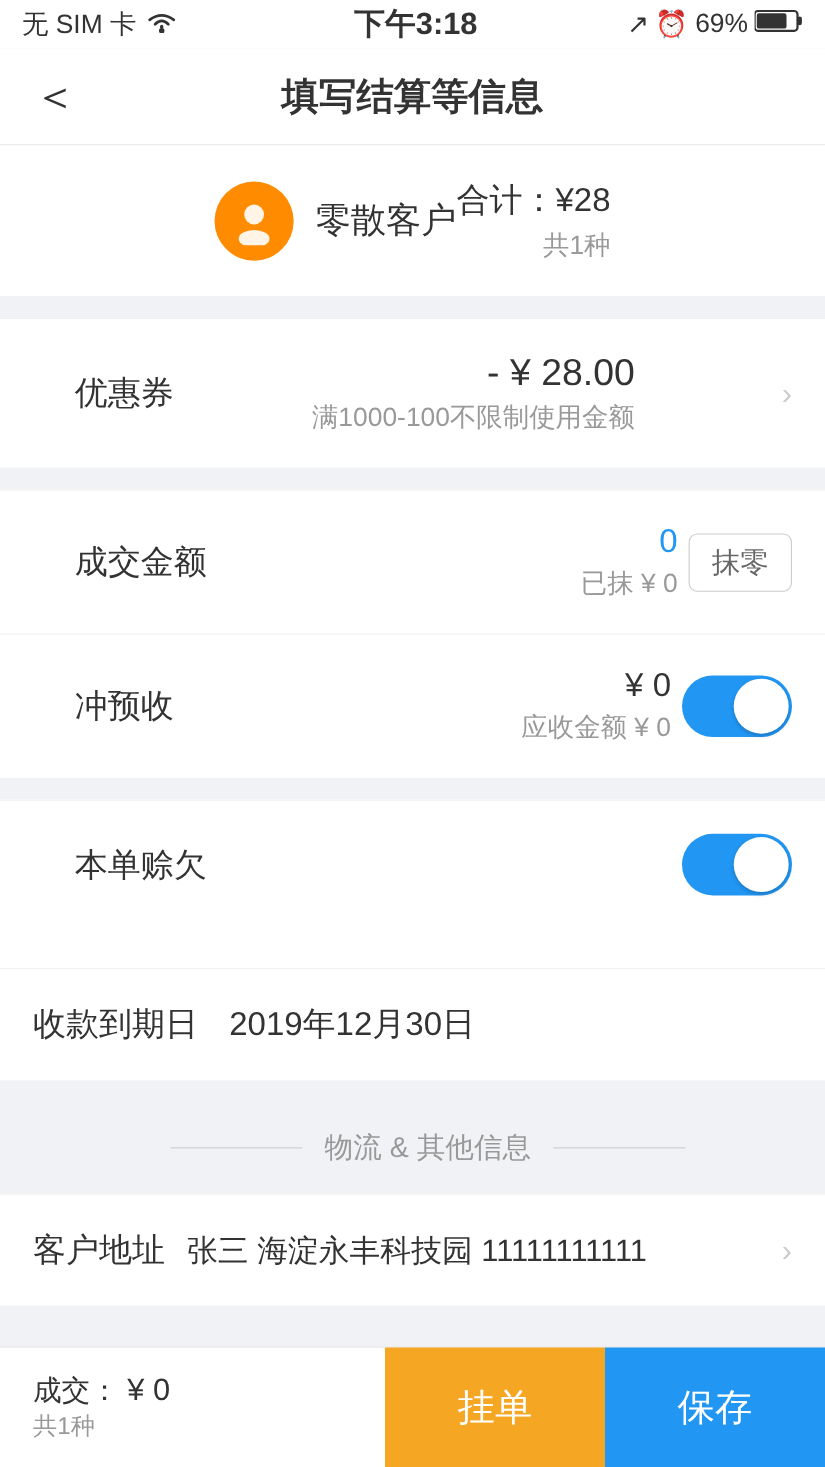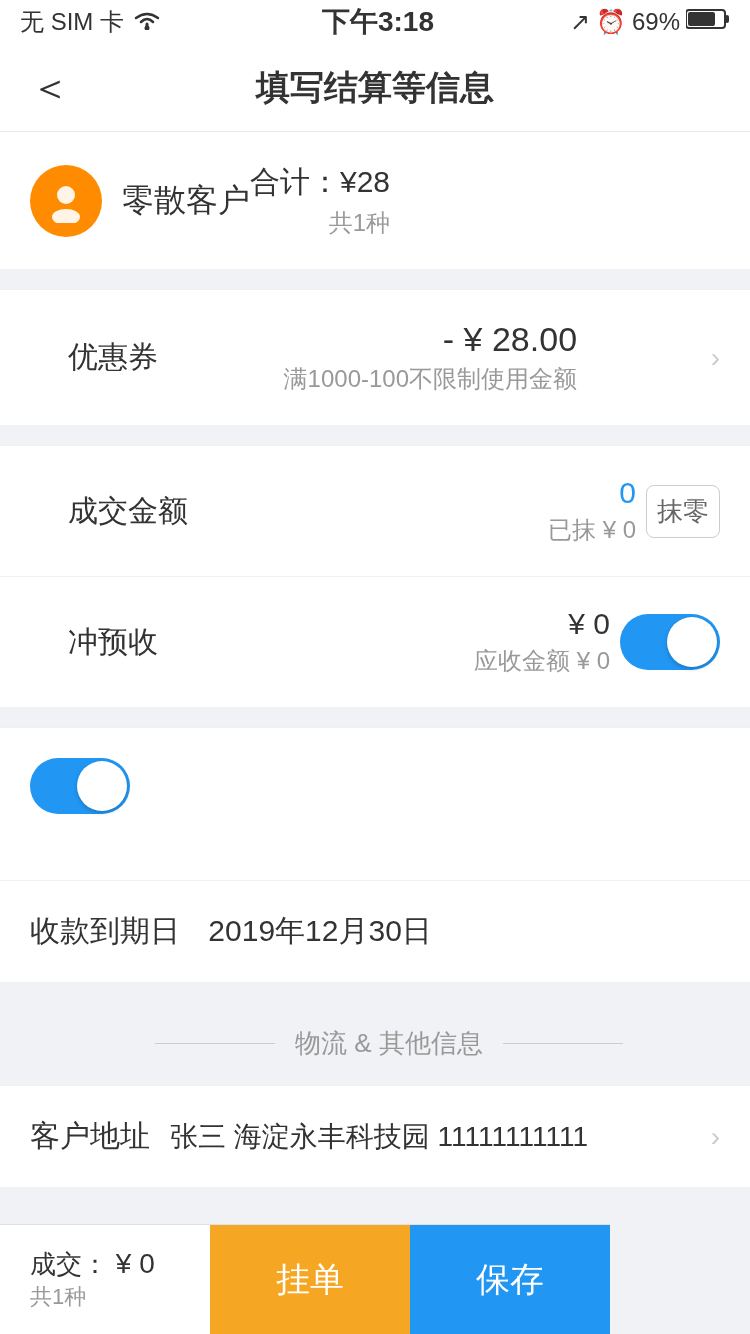--- a/index.html
+++ b/index.html
@@ -62,21 +62,21 @@
     
     .section {
       background: #fff;
       margin-bottom: 20px;
     }
 
     
     .customer-row {
       display: flex;
       align-items: center;
-      justify-content: flex-start;
+      justify-content: center;
       padding: 30px 30px;
       background: #fff;
     }
     .customer-left {
       display: flex;
       align-items: center;
       gap: 20px;
     }
     .avatar {
       width: 72px;
@@ -147,21 +147,21 @@
     .chevron {
       font-size: 28px;
       color: #ccc;
       margin-left: 8px;
     }
 
     
     .round-zero-btn {
       border: 1px solid #ccc;
       border-radius: 8px;
-      padding: 8px 10px;
+      padding: 8px 20px;
       font-size: 26px;
       color: #666;
       background: #fff;
       cursor: pointer;
     }
 
     
     .toggle {
       width: 100px;
       height: 56px;
@@ -231,21 +231,21 @@
       font-size: 28px;
       color: #333;
       flex: 1;
     }
 
     
     .bottom-bar {
       position: fixed;
       bottom: 0;
       left: 0;
-      width: 610px;
+      width: 750px;
       height: 110px;
       background: #fff;
       display: flex;
       align-items: stretch;
       border-top: 1px solid #e0e0e0;
     }
     .bottom-info {
       flex: 1;
       padding: 0 30px;
       display: flex;
@@ -376,20 +376,21 @@
         </div>
         <div class="toggle">
           <div class="toggle-knob"></div>
         </div>
       </div>
     </div>
   </div>
 
   <div class="section">
     <div class="row-item">
+      <span class="row-label">本单赊欠</span>
       <div class="row-right">
         <div class="toggle">
           <div class="toggle-knob"></div>
         </div>
       </div>
     </div>
 
     <div class="date-row">
       <span>收款到期日</span>
       <span style="margin-left:20px;">2019年12月30日</span>

